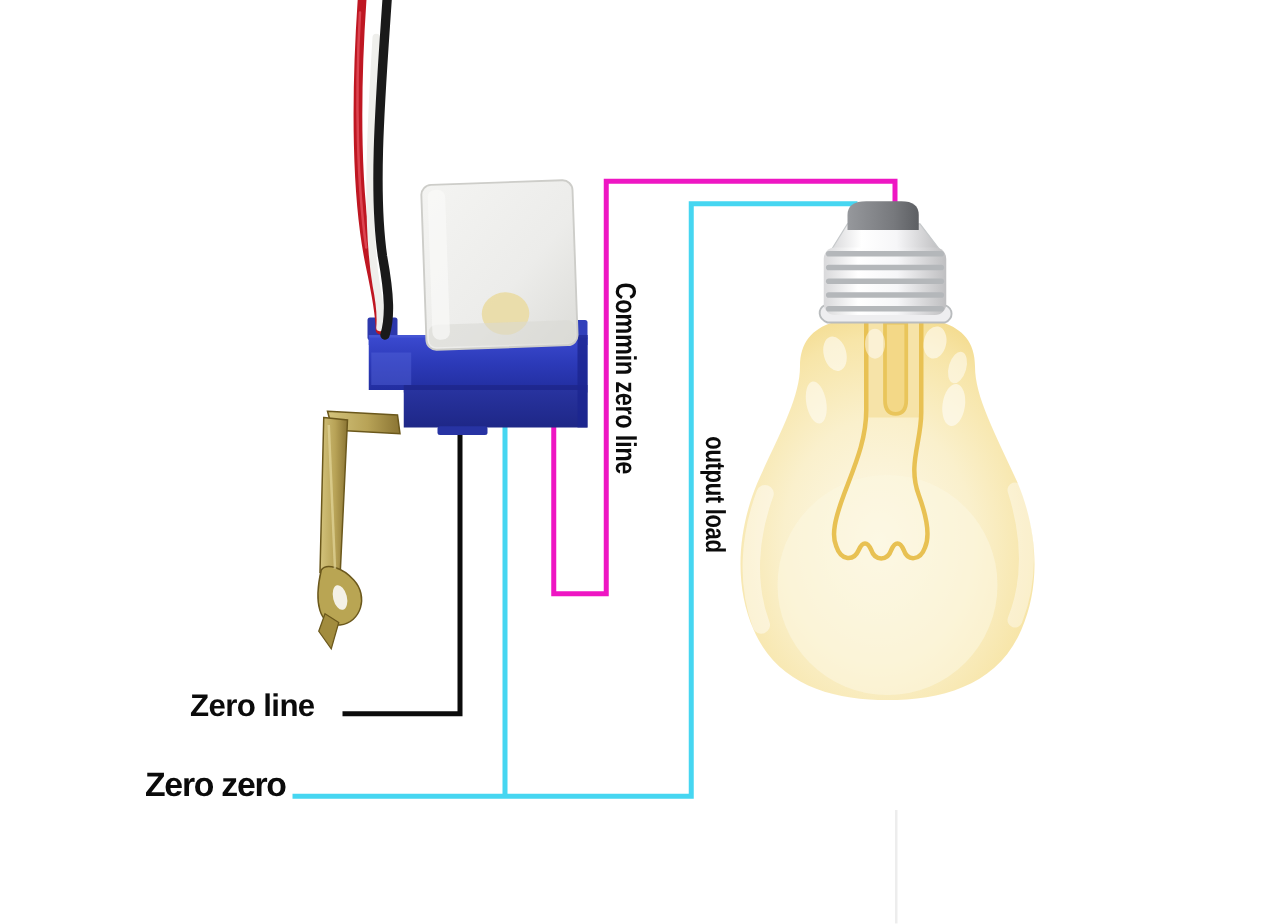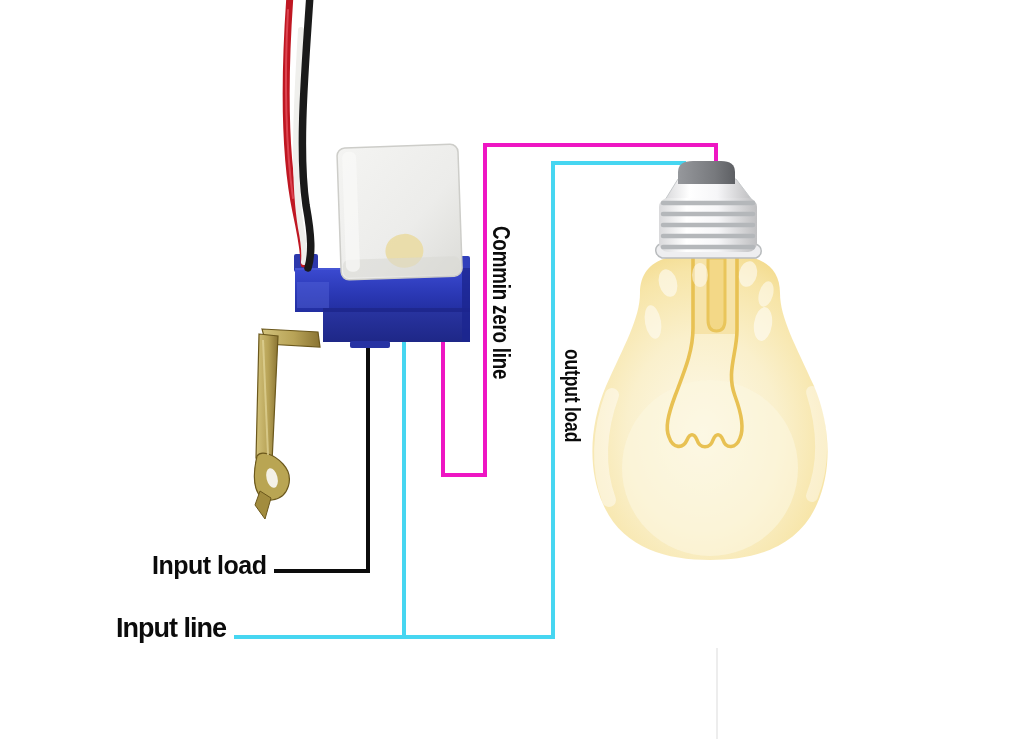--- a/index.html
+++ b/index.html
@@ -160,17 +160,17 @@
           <line x1="663" y1="236" x2="753" y2="236"></line>
           <line x1="663" y1="247" x2="753" y2="247"></line>
         </g>
         <path d="M678,184 L678,172 Q678,161 693,161 L721,161 Q735,161 735,172 L735,184 Z" fill="url(#capTopGrad)"></path>
       </g>
     </g>
 
     <rect x="716" y="648" width="2" height="91" fill="#ededed"></rect>
   </svg>
 
-  <div class="lbl lbl-input">Input load</div>
-  <div class="lbl lbl-zero">Input line</div>
+  <div class="lbl lbl-input">Zero line</div>
+  <div class="lbl lbl-zero">Zero zero</div>
   <div class="lbl lbl-commin">Commin zero line</div>
   <div class="lbl lbl-output">output load</div>
 </div>
 
 </body></html>

